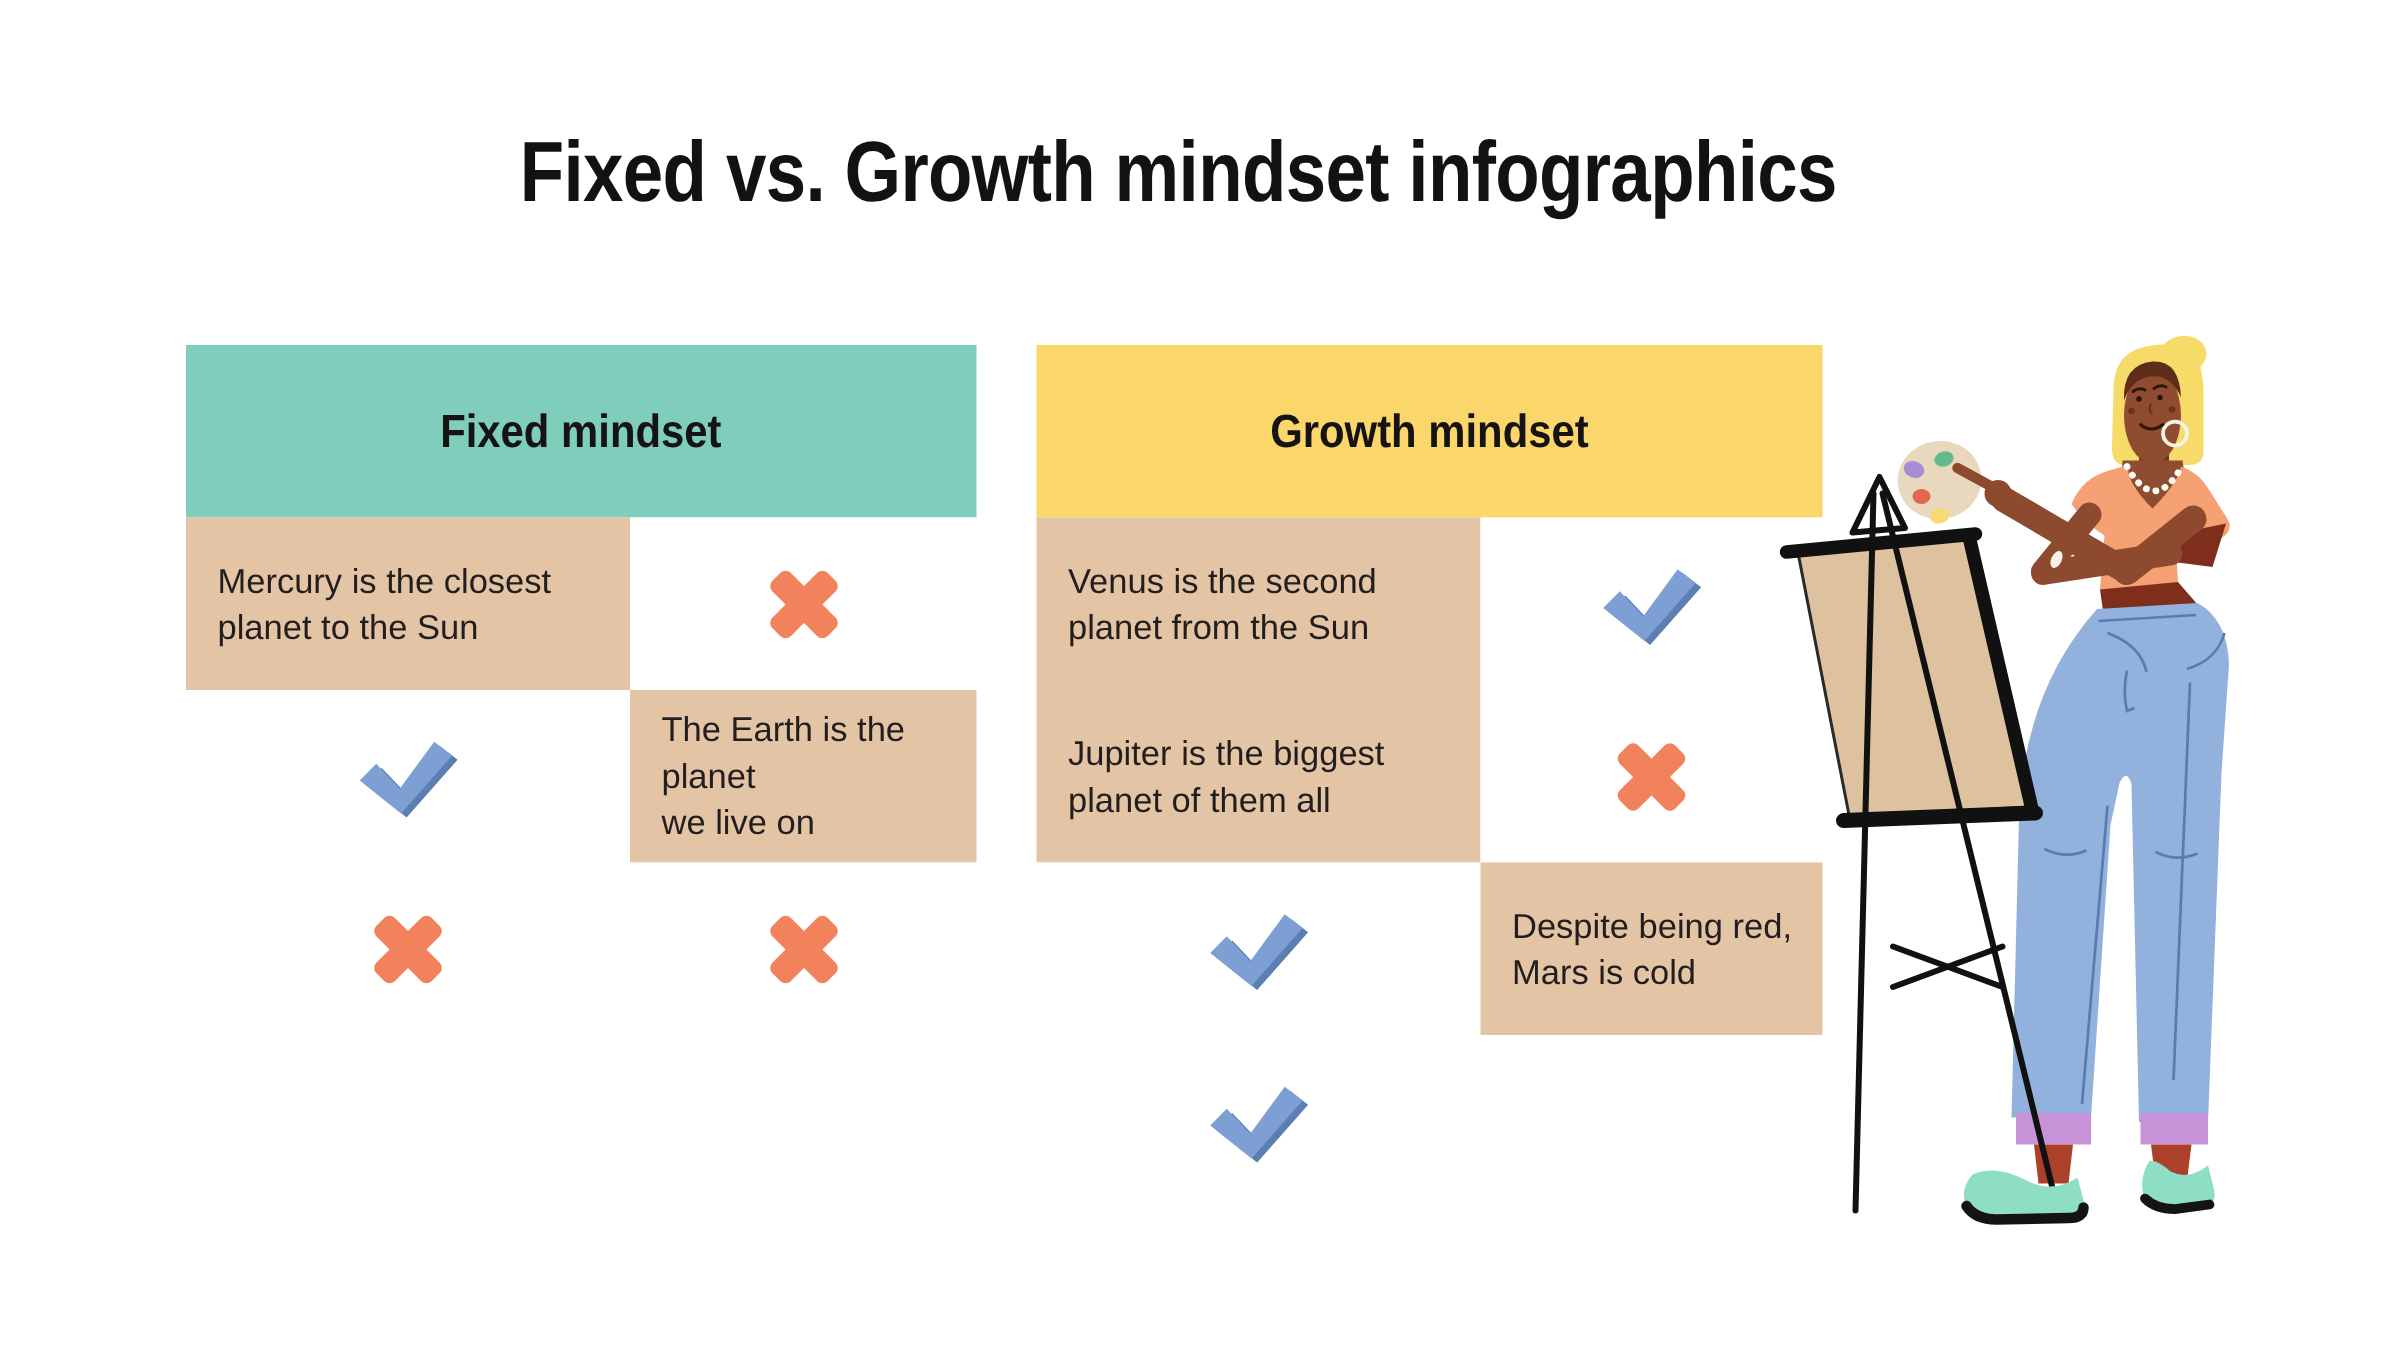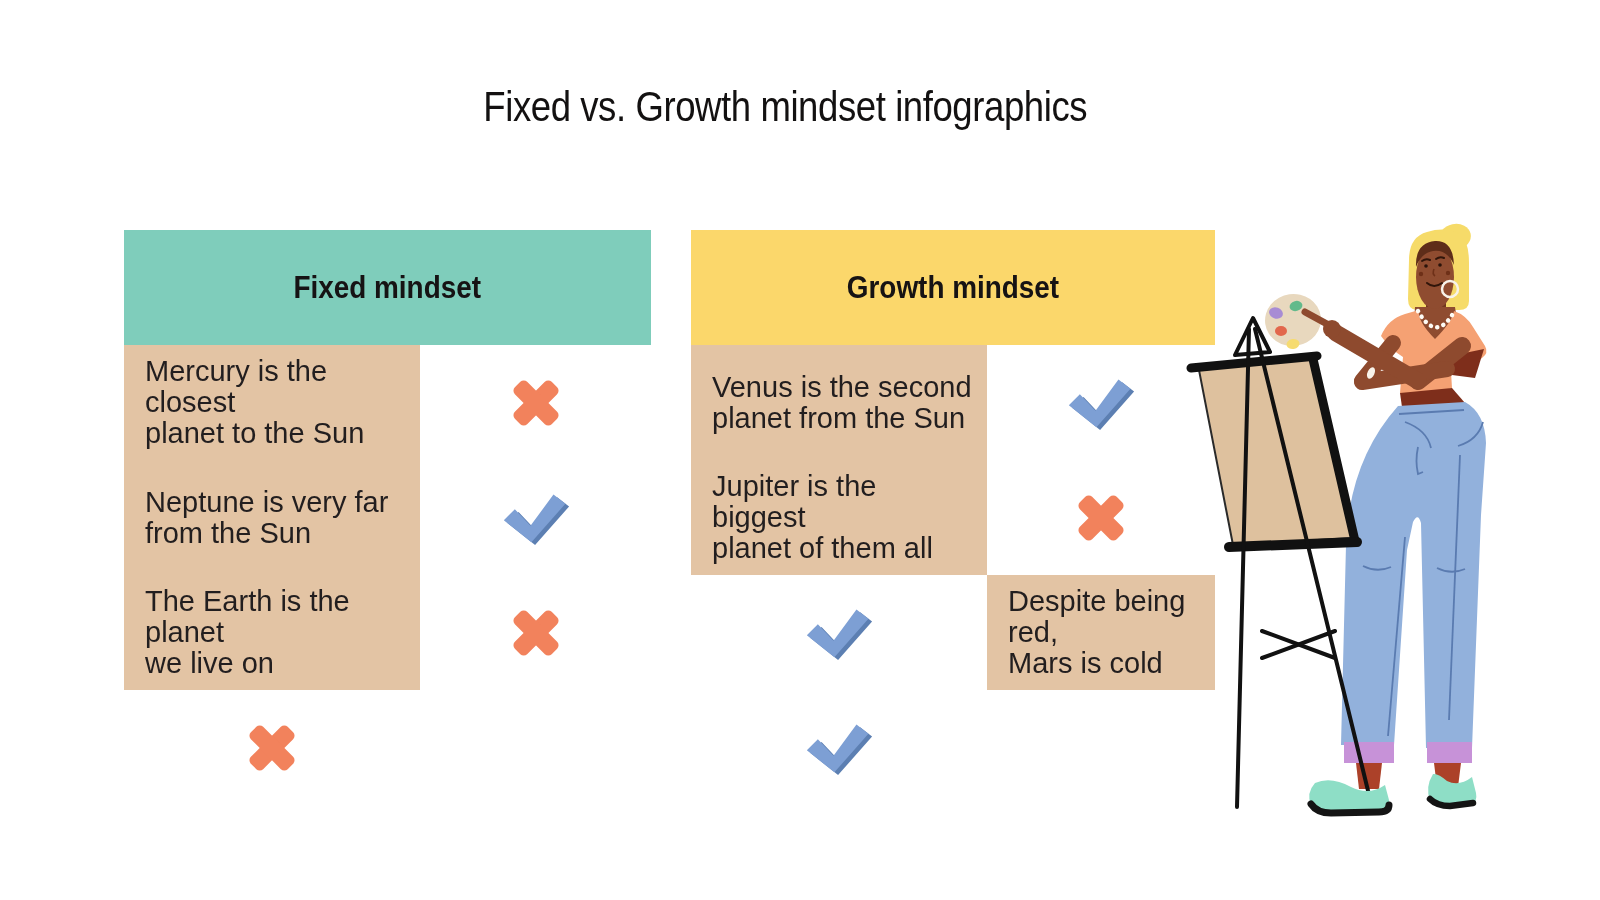--- a/index.html
+++ b/index.html
@@ -2,38 +2,38 @@
 <html style="--teal-header: #7FCDBB; --yellow-header: #FBD76B; --cell-tan: #E3C4A4; --cross-orange: #F2825C; --check-blue: #7D9FD4; --check-blue-shade: #5C7FB2; --text-dark: #221E1F; --background: #FFFFFF;"><head>
 <meta charset="utf-8">
 <style>
   html,body{margin:0;padding:0;background:#fff;}
   .slide{
     position:relative;width:1600px;height:900px;background:#fff;overflow:hidden;
     font-family:"Liberation Sans", sans-serif;
   }
   .title{
     position:absolute;left:0;top:82px;width:1570px;margin:0;
-    text-align:center;font-size:43px;font-weight:400;color:#131111;
+    text-align:center;font-size:57px;font-weight:700;color:#131111;
     letter-spacing:-0.5px;
   }
   .title .squeeze{display:inline-block;transform:scaleX(0.85);transform-origin:center;}
   .mindset-table{position:absolute;top:230px;}
   .table-fixed{left:124px;width:527px;}
   .table-growth{left:655px;width:524px;padding-left:36px;}
   .col-header{
     height:115px;display:flex;align-items:center;justify-content:center;
     font-size:31px;font-weight:700;color:#161314;
   }
   .col-header .squeeze{display:inline-block;transform:scaleX(0.9);transform-origin:center;}
   .table-fixed .col-header{background:var(--teal-header,#7FCDBB);}
   .table-growth .col-header{background:var(--yellow-header,#FBD76B);}
   .tbody{display:grid;grid-template-columns:296px 1fr;grid-auto-rows:115px;}
   .cell-text{
     background:var(--cell-tan,#E3C4A4);display:flex;align-items:center;
-    padding:0 10px 0 21px;font-size:29px;line-height:31px;
+    padding:0 10px 0 21px;font-size:23px;line-height:31px;
     color:var(--text-dark,#221E1F);white-space:pre-line;
   }
   .cell-mark{background:#fff;display:flex;align-items:center;justify-content:center;}
   .mark-cross{width:54px;height:54px;}
   .mark-check{width:70px;height:57px;}
   .illustration{position:absolute;left:1165px;top:215px;}
   .defs-holder{position:absolute;width:0;height:0;overflow:hidden;}
 </style>
 </head>
 <body>
@@ -62,22 +62,20 @@
         <span class="squeeze">Fixed mindset</span>
       </div>
     <div class="tbody">
       <div class="cell-text">Mercury is the closest
 planet to the Sun</div>
       <div class="cell-mark">
         <svg class="mark-cross">
             <use href="#icon-cross"></use>
           </svg>
       </div>
-      <div class="cell-text">Neptune is very far
-from the Sun</div>
       <div class="cell-mark">
         <svg class="mark-check">
             <use href="#icon-check"></use>
           </svg>
       </div>
       <div class="cell-text">The Earth is the planet
 we live on</div>
       <div class="cell-mark">
         <svg class="mark-cross">
             <use href="#icon-cross"></use>

